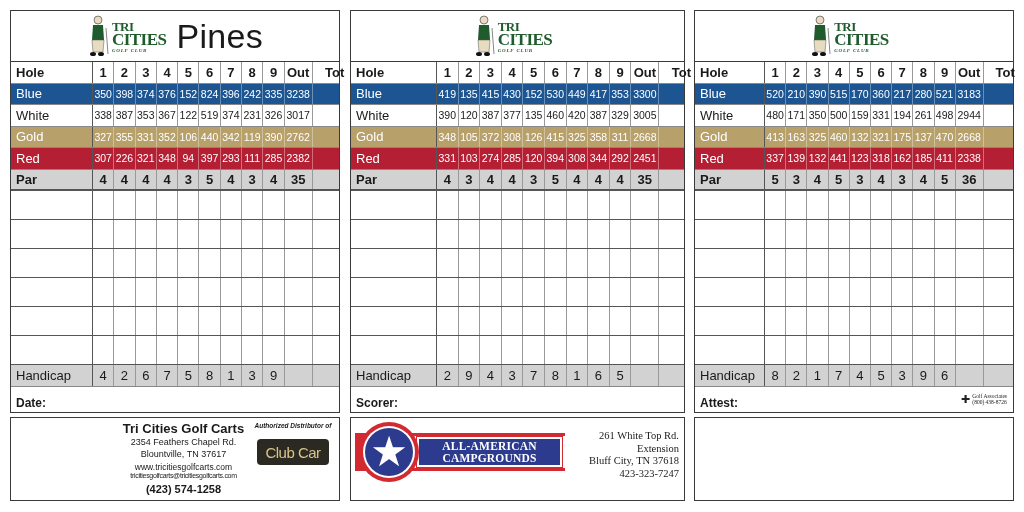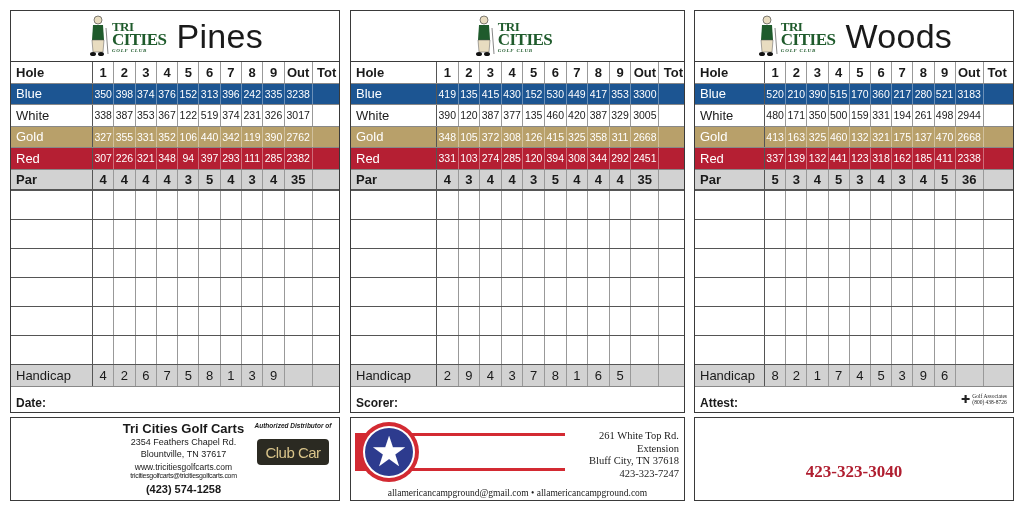--- a/index.html
+++ b/index.html
@@ -13,21 +13,21 @@
   .logo-text { display: flex; flex-direction: column; align-items: flex-start; margin-left: 1px; line-height: 1; color: #1f5b2c; font-family: "Liberation Serif", serif; }
   .logo-tri { font-size: 13px; font-weight: bold; letter-spacing: -0.5px; }
   .logo-cities { font-size: 17px; font-weight: bold; letter-spacing: -0.5px; margin-top: -2px; }
   .logo-club { font-size: 5px; font-weight: bold; letter-spacing: 0.8px; margin-top: 0px; font-style: italic; }
   .course-title { font-size: 34px; font-weight: normal; color: #1a1a1a; letter-spacing: 0.3px; }
 
   .grid { position: absolute; left: 0; right: 0; top: 51px; }
   .row { display: flex; height: 21.5px; border-bottom: 1px solid #888; }
   .row .lbl { padding-left: 5px; display: flex; align-items: center; font-size: 13px; border-right: 1.5px solid #555; }
   .row .c { display: flex; align-items: center; justify-content: center; font-size: 10.5px; border-right: 1px solid #999; }
-  .row .c:last-child { border-right: none; }
+  .row .c:last-child { border-right: none; margin-left: 8px; }
   .row.hdr .lbl, .row.hdr .c { font-weight: bold; font-size: 13px; color: #1a1a1a; }
   .row.blue { background: #1c5592; color: #fff; }
   .row.white { background: #fff; color: #1a1a1a; }
   .row.gold { background: #b8a06a; color: #fff; }
   .row.red { background: #b51f33; color: #fff; }
   .row.par { background: #d2d2d2; font-weight: bold; }
   .row.par .c { font-size: 13px; font-weight: bold; }
   .row.par .lbl { font-weight: bold; }
   .row.blue .c, .row.gold .c, .row.red .c { border-right-color: rgba(255,255,255,0.35); }
   .row.empty { height: 29px; border-bottom: 1.5px solid #555; }
@@ -110,21 +110,21 @@
           <div class="c" style="width:28px;flex:none">Out</div>
           <div class="c" style="width:28px;flex:none">Tot</div>
         </div>
         <div class="row blue">
           <div class="lbl" style="width:82px;flex:none">Blue</div>
           <div class="c" style="width:21.3px;flex:none">350</div>
           <div class="c" style="width:21.3px;flex:none">398</div>
           <div class="c" style="width:21.3px;flex:none">374</div>
           <div class="c" style="width:21.3px;flex:none">376</div>
           <div class="c" style="width:21.3px;flex:none">152</div>
-          <div class="c" style="width:21.3px;flex:none">313</div>
+          <div class="c" style="width:21.3px;flex:none">824</div>
           <div class="c" style="width:21.3px;flex:none">396</div>
           <div class="c" style="width:21.3px;flex:none">242</div>
           <div class="c" style="width:21.3px;flex:none">335</div>
           <div class="c" style="width:28px;flex:none">3238</div>
           <div class="c" style="width:28px;flex:none"></div>
         </div>
         <div class="row white">
           <div class="lbl" style="width:82px;flex:none">White</div>
           <div class="c" style="width:21.3px;flex:none">338</div>
           <div class="c" style="width:21.3px;flex:none">387</div>
@@ -495,21 +495,20 @@
             <ellipse cx="6" cy="40" rx="3" ry="2" fill="#111"></ellipse>
             <ellipse cx="14" cy="40" rx="3" ry="2" fill="#111"></ellipse>
             <line x1="19" y1="14" x2="21" y2="40" stroke="#888" stroke-width="1"></line>
           </svg>
         <div class="logo-text">
           <span class="logo-tri">TRI</span>
           <span class="logo-cities">CITIES</span>
           <span class="logo-club">GOLF CLUB</span>
         </div>
       </div>
-      <div class="course-title">Woods</div>
     </div>
       <div class="grid">
         <div class="row hdr">
           <div class="lbl" style="width:70px;flex:none">Hole</div>
           <div class="c" style="width:21.2px;flex:none">1</div>
           <div class="c" style="width:21.2px;flex:none">2</div>
           <div class="c" style="width:21.2px;flex:none">3</div>
           <div class="c" style="width:21.2px;flex:none">4</div>
           <div class="c" style="width:21.2px;flex:none">5</div>
           <div class="c" style="width:21.2px;flex:none">6</div>
@@ -711,32 +710,32 @@
   <div class="clubcar">
     <div class="clubcar-auth">Authorized Distributor of</div>
     <div class="clubcar-badge">Club Car</div>
   </div>
 </div>
 
 <div class="ad ad2">
   <div class="aac-logo">
     <div class="aac-stripe-r"></div>
     <div class="aac-stripe-w"></div>
+    <div class="aac-box">
+      <span>ALL-AMERICAN</span>
+      <span>CAMPGROUNDS</span>
+    </div>
     <div class="aac-circle">
       <div class="aac-inner">
           <div class="aac-inner2">★</div>
         </div>
     </div>
   </div>
   <div class="aac-addr">
     <div>261 White Top Rd.</div>
     <div>Extension</div>
     <div>Bluff City, TN 37618</div>
     <div>423-323-7247</div>
   </div>
-  <div class="aac-foot">
-    <span>allamericancampground@gmail.com</span><span> • </span><span>allamericancampground.com</span>
-  </div>
 </div>
 
 <div class="ad ad3">
-  <div class="ad3-phone">423-323-3040</div>
 </div>
 
 </body></html>

